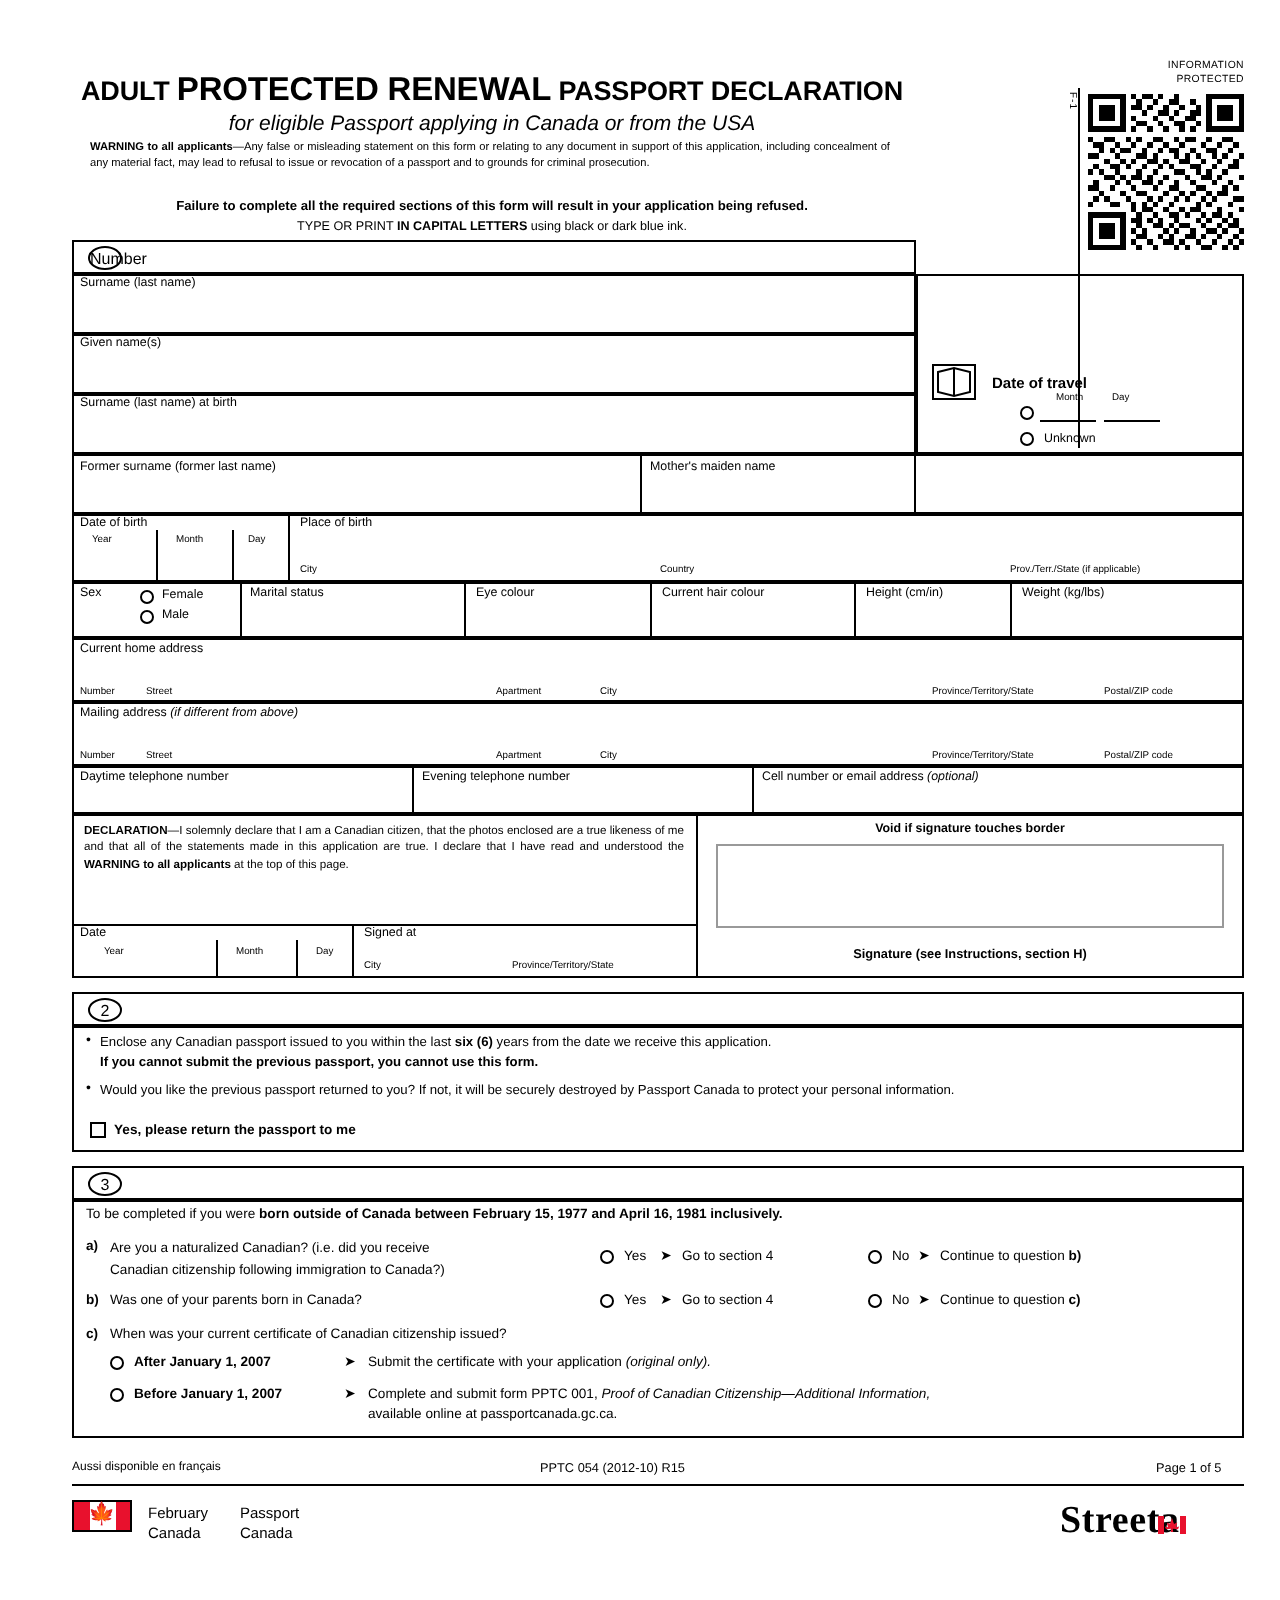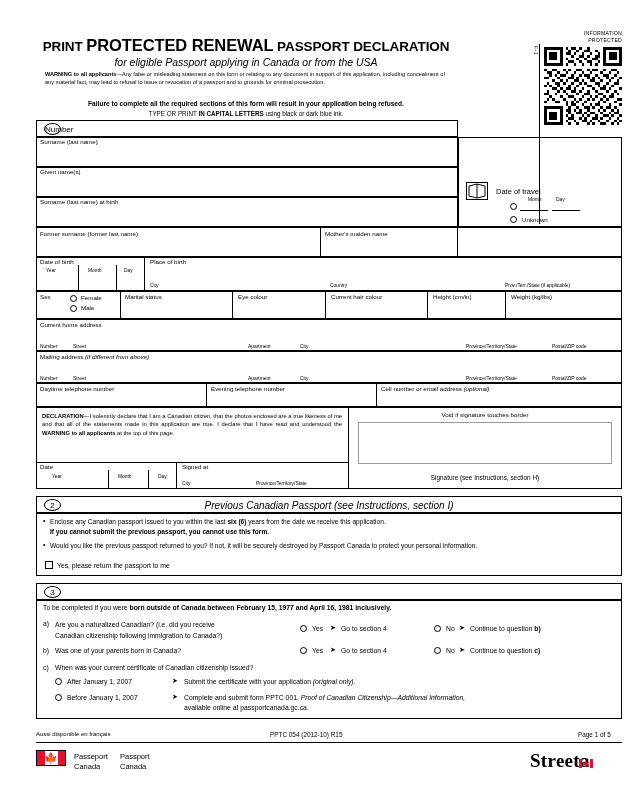--- a/index.html
+++ b/index.html
@@ -110,21 +110,21 @@
     position: absolute;
     font-size: 6.2px;
     line-height: 1.1;
   }
   .lbl-sm {
     position: absolute;
     font-size: 4.9px;
     line-height: 1.1;
   }
   .lbl-it { font-style: italic; }
-  .bold { font-weight: normal; }
+  .bold { font-weight: bold; }
 
   
   .sec-bar {
     position: absolute;
     border: .8px solid #000;
     box-sizing: border-box;
     height: 17px;
   }
   .sec-num {
     position: absolute;
@@ -222,21 +222,21 @@
 
 <div class="page">
 
   <div class="info-protected">
     <div>INFORMATION</div>
     <div>PROTECTED</div>
   </div>
 
   <div class="title-wrap">
     <div class="title">
-      <span class="reg">PRINT </span><span class="big">PROTECTED RENEWAL</span><span class="reg"> PASSPORT DECLARATION</span>
+      <span class="reg">ADULT </span><span class="big">PROTECTED RENEWAL</span><span class="reg"> PASSPORT DECLARATION</span>
     </div>
     <div class="subtitle">for eligible Passport applying in Canada or from the USA</div>
   </div>
 
   <div class="warn">
     <b>WARNING to all applicants</b><span>—Any false or misleading statement on this form or relating to any document in support of this application, including concealment of any material fact, may lead to refusal to issue or revocation of a passport and to grounds for criminal prosecution.</span>
   </div>
   <div class="fail">Failure to complete all the required sections of this form will result in your application being refused.</div>
   <div class="typeprint">
     <span>TYPE OR PRINT </span><b>IN CAPITAL LETTERS</b><span> using black or dark blue ink.</span>
@@ -579,21 +579,20 @@
   <div class="lbl-sm" style="left:158px; top:474px;">Day</div>
   <div class="vline" style="left:108px; top:470px; height:19px;"></div>
   <div class="vline" style="left:148px; top:470px; height:19px;"></div>
   <div class="vline" style="left:176px; top:462px; height:27px;"></div>
   <div class="lbl" style="left:182px; top:464px;">Signed at</div>
   <div class="lbl-sm" style="left:182px; top:481px;">City</div>
   <div class="lbl-sm" style="left:256px; top:481px;">Province/Territory/State</div>
 
   <div class="sec-bar" style="left:36px; top:496px; width:586px;">
     <div class="sec-num" style="left:7px; top:2px;">2</div>
-    <div class="sec-title" style="top:3px;">Previous Canadian Passport (see Instructions, section I)</div>
   </div>
   <div class="box" style="left:36px; top:513px; width:586px; height:63px;"></div>
   <div class="bullet" style="left:43px; top:517px;">•</div>
   <div style="position:absolute; left:50px; top:517px; width:560px; font-size:6.6px; line-height:1.5;">
     <span>Enclose any Canadian passport issued to you within the last </span><b>six (6)</b><span> years from the date we receive this application.</span>
     <div style="font-weight:bold;">If you cannot submit the previous passport, you cannot use this form.</div>
   </div>
   <div class="bullet" style="left:43px; top:541px;">•</div>
   <div style="position:absolute; left:50px; top:541px; width:565px; font-size:6.6px; line-height:1.5;">Would you like the previous passport returned to you? If not, it will be securely destroyed by Passport Canada to protect your personal information.</div>
   <div class="checkbox" style="left:45px; top:561px;"></div>
@@ -650,21 +649,21 @@
   <div class="lbl" style="left:270px; top:731px; font-size:6.4px;">PPTC 054 (2012-10) R15</div>
   <div class="lbl" style="left:578px; top:731px; font-size:6.4px;">Page 1 of 5</div>
   <div class="footer-line" style="top:742px;"></div>
 
   <div class="flag" style="left:36px; top:750px;">
     <div class="bar l"></div>
     <div class="bar r"></div>
     <div class="leaf">🍁</div>
   </div>
   <div class="lbl" style="left:74px; top:752px; font-size:7.5px; line-height:1.35;">
-    <div>Passeport</div>
+    <div>February</div>
     <div>Canada</div>
   </div>
   <div class="lbl" style="left:120px; top:752px; font-size:7.5px; line-height:1.35;">
     <div>Passport</div>
     <div>Canada</div>
   </div>
 
   <div class="wordmark" style="left:530px; top:750px;">
     <span>Street</span>a
     <span class="flagdot">

